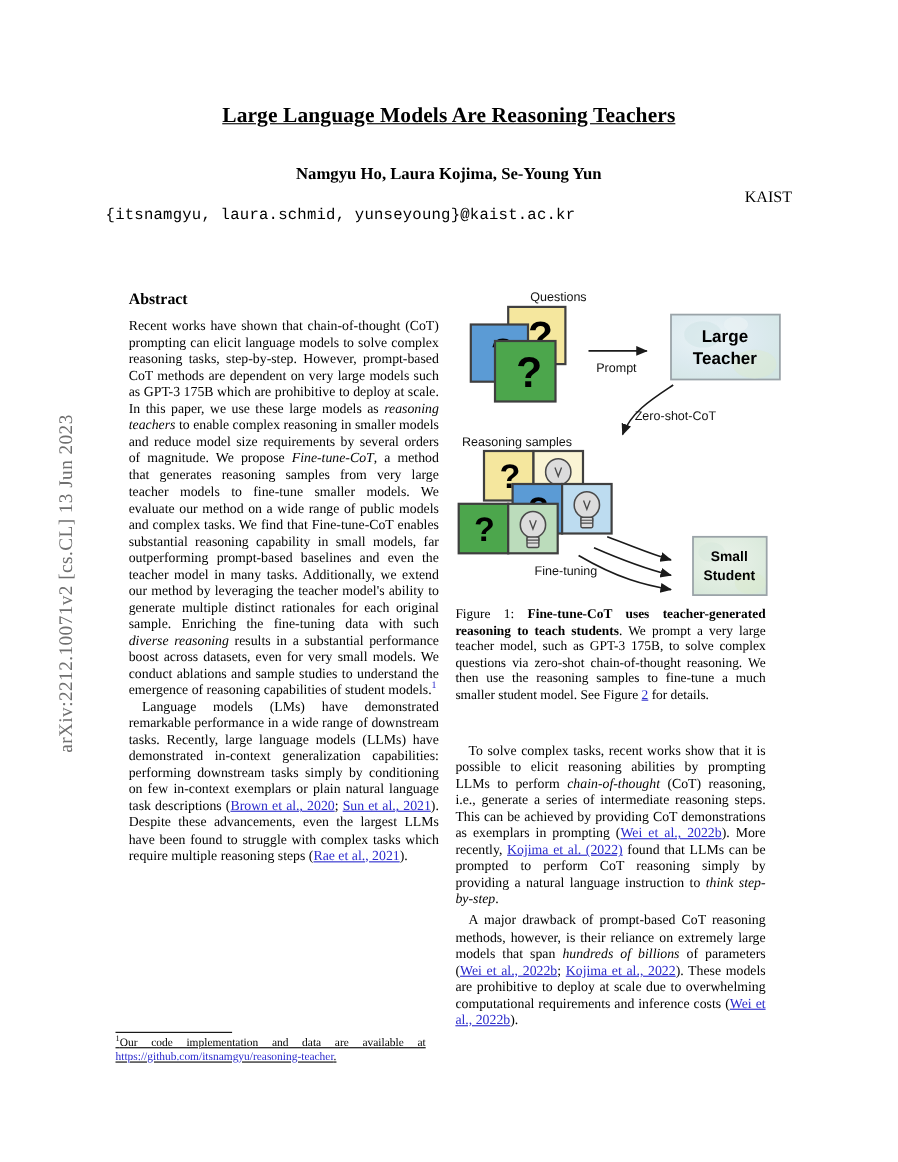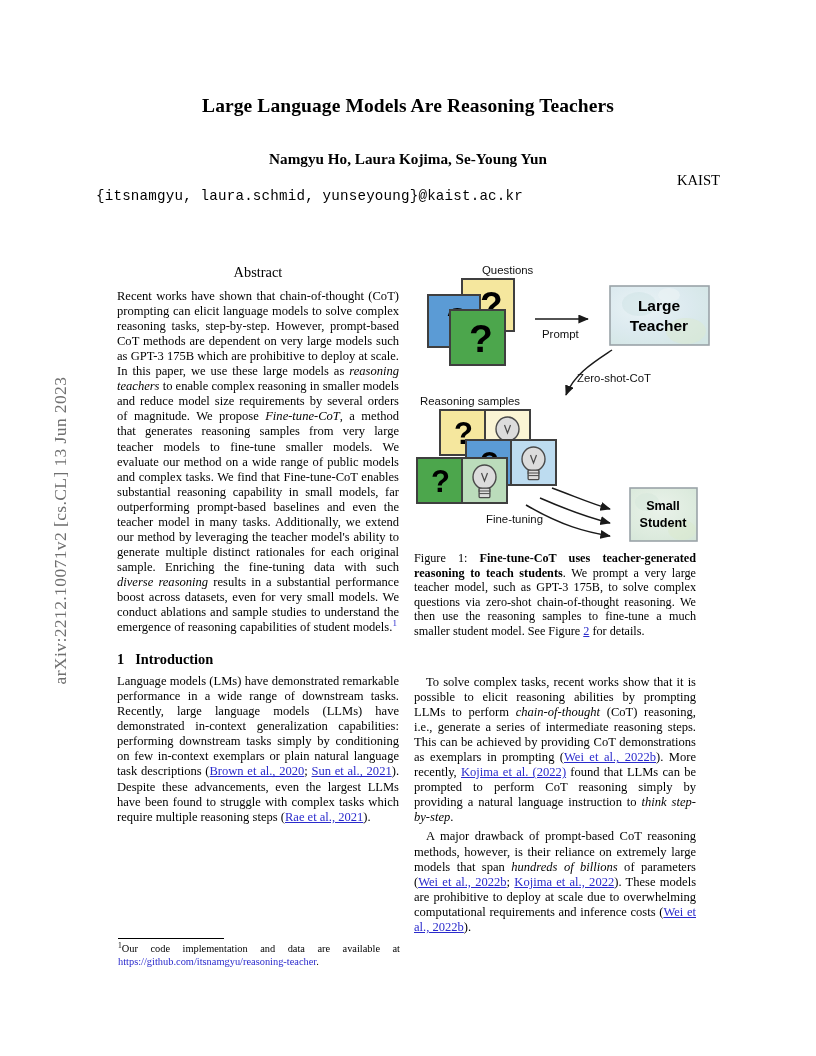--- a/index.html
+++ b/index.html
@@ -38,20 +38,21 @@
   
   #paper-title {
     position: absolute;
     left: 96px;
     top: 95px;
     width: 624px;
     text-align: center;
     font-size: 19.5px;
     font-weight: bold;
     letter-spacing: 0.1px;
+    text-decoration: underline;
   }
   #authors {
     position: absolute;
     left: 96px;
     top: 150px;
     width: 624px;
     text-align: center;
     font-size: 15.2px;
     font-weight: bold;
   }
@@ -83,22 +84,21 @@
     text-align: justify;
     text-justify: inter-word;
     hyphens: manual;
   }
   #col-left  { left: 117px; top: 265px; }
   #col-right { left: 414px; top: 265px; }
 
   h2.abstract-head {
     margin: 0 0 9px 0;
     font-size: 14.4px;
-    font-weight: normal;
-    text-align: center;
+    font-weight: bold;
   }
   .sec-head {
     margin: 17px 0 7px 0;
     font-size: 14.4px;
     font-weight: bold;
     text-align: left;
   }
   .sec-head .num { margin-right: 11px; }
 
   p.body { margin: 0; text-indent: 0; }
@@ -110,26 +110,27 @@
   .fnref {
     color: #2a2acc;
     font-size: 9px;
     vertical-align: super;
     line-height: 0;
   }
 
   
   #footnote {
     position: absolute;
-    left: 118px;
+    left: 105px;
     top: 938px;
     width: 282px;
     font-size: 10.4px;
     line-height: 12.6px;
     text-align: justify;
+    text-decoration: underline;
   }
   #footnote .rule {
     width: 106px;
     height: 1px;
     background: #000;
     margin-bottom: 4px;
   }
   #footnote .mark {
     font-size: 7.6px;
     vertical-align: super;
@@ -170,21 +171,20 @@
 
   <div id="paper-title">Large Language Models Are Reasoning Teachers</div>
   <div id="authors">Namgyu Ho,  Laura Kojima,  Se-Young Yun</div>
   <div id="affiliation">KAIST</div>
   <div id="emails">{itsnamgyu, laura.schmid, yunseyoung}@kaist.ac.kr</div>
 
   <div id="col-left" class="col">
     <h2 class="abstract-head">Abstract</h2>
     <p class="body"><span>Recent works have shown that chain-of-thought (CoT) prompting can elicit language models to solve complex reasoning tasks, step-by-step. However, prompt-based CoT methods are dependent on very large models such as GPT-3 175B which are prohibitive to deploy at scale. In this paper, we use these large models as </span><i>reasoning teachers</i><span> to enable complex reasoning in smaller models and reduce model size requirements by several orders of magnitude. We propose </span><i>Fine-tune-CoT</i><span>, a method that generates reasoning samples from very large teacher models to fine-tune smaller models. We evaluate our method on a wide range of public models and complex tasks. We find that Fine-tune-CoT enables substantial reasoning capability in small models, far outperforming prompt-based baselines and even the teacher model in many tasks. Additionally, we extend our method by leveraging the teacher model's ability to generate multiple distinct rationales for each original sample. Enriching the fine-tuning data with such </span><i>diverse reasoning</i><span> results in a substantial performance boost across datasets, even for very small models. We conduct ablations and sample studies to understand the emergence of reasoning capabilities of student models.</span><sup class="fnref">1</sup></p>
 
-    <div class="sec-head"><span class="num">1</span><span>Introduction</span></div>
 
     <p class="body"><span>Language models (LMs) have demonstrated remarkable performance in a wide range of downstream tasks. Recently, large language models (LLMs) have demonstrated in-context generalization capabilities: performing downstream tasks simply by conditioning on few in-context exemplars or plain natural language task descriptions (</span><a class="cite" href="#">Brown et al., 2020</a><span>; </span><a class="cite" href="#">Sun et al., 2021</a><span>). Despite these advancements, even the largest LLMs have been found to struggle with complex tasks which require multiple reasoning steps (</span><a class="cite" href="#">Rae et al., 2021</a><span>).</span></p>
   </div>
 
   <div id="figure-wrap">
     <svg id="figure-svg" width="300" height="288" viewBox="0 0 300 288" xmlns="http://www.w3.org/2000/svg">
       <defs>
         <marker id="ah" markerWidth="8" markerHeight="8" refX="6.4" refY="3" orient="auto">
           <path d="M0,0 L7,3 L0,6 z" fill="#1A1A1A"></path>
         </marker>

